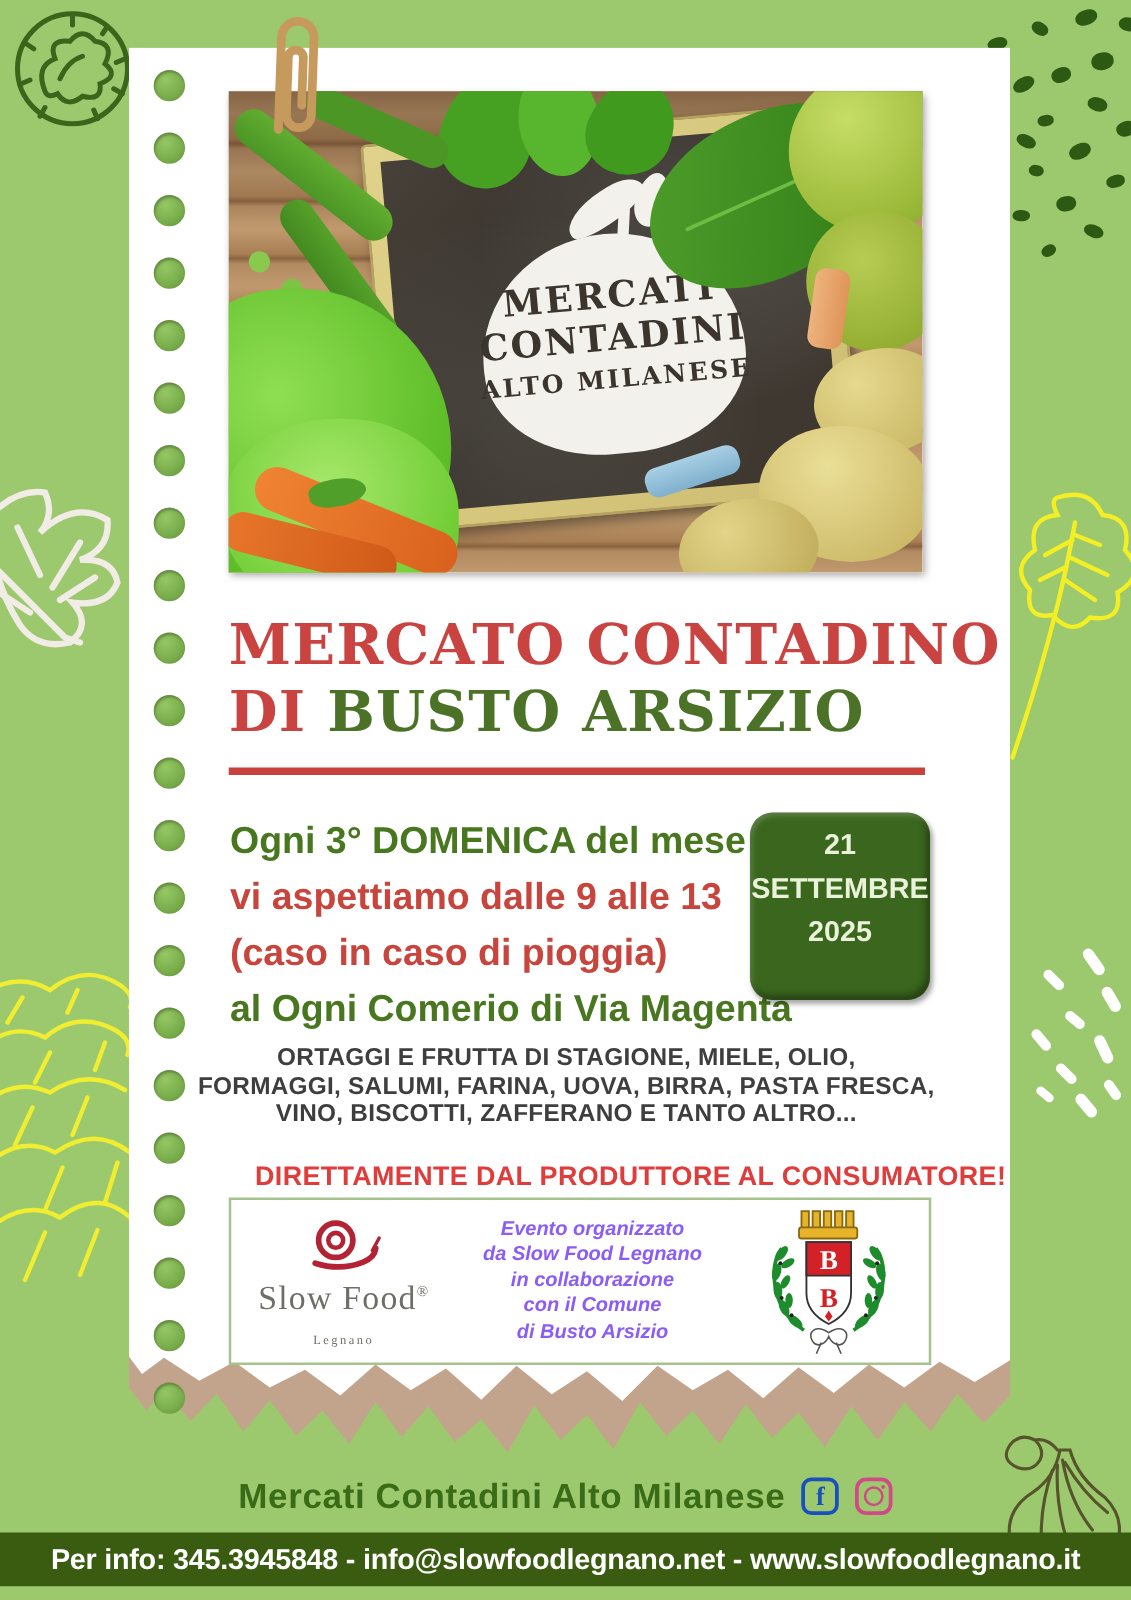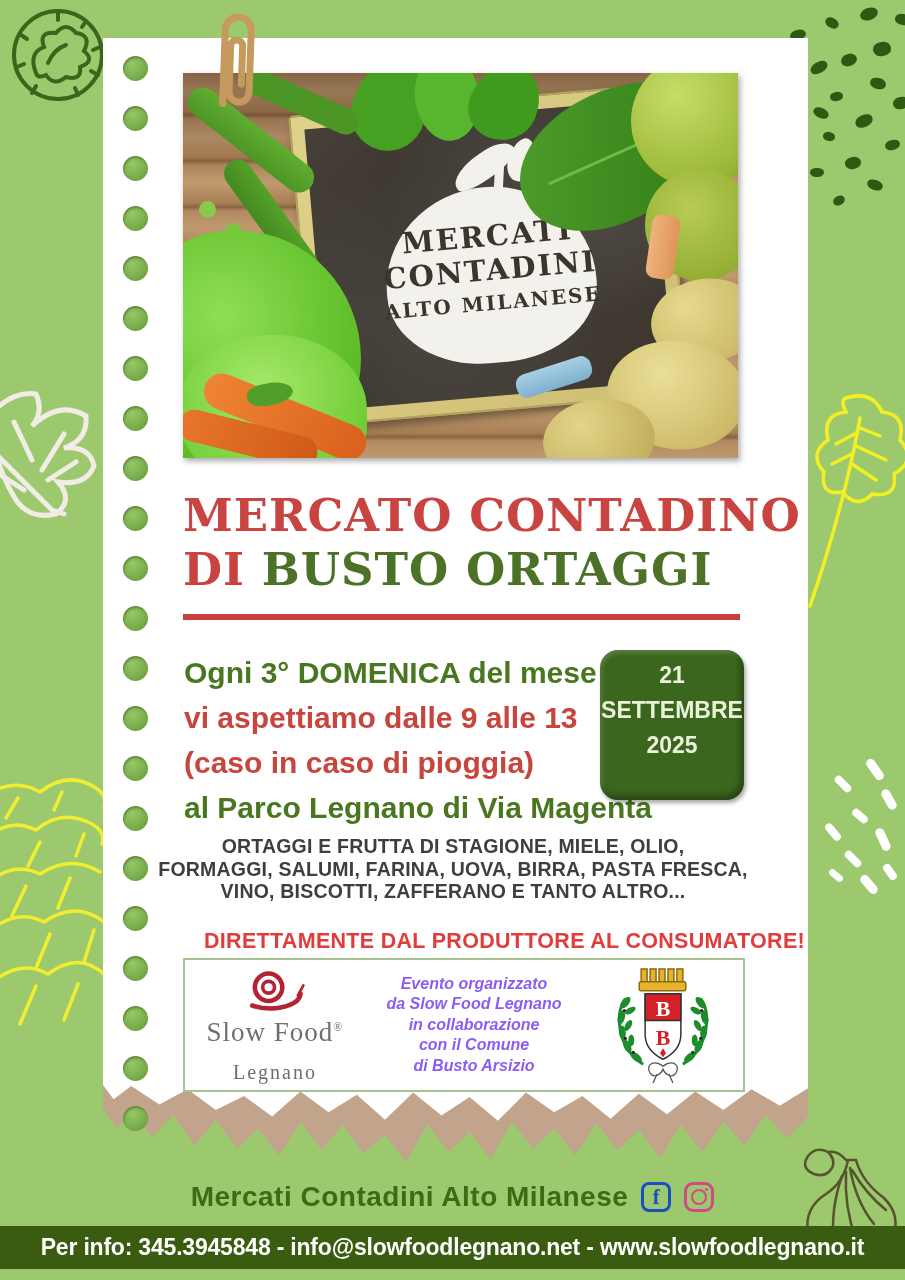--- a/index.html
+++ b/index.html
@@ -59,21 +59,21 @@
     font-weight:bold;font-size:19.5px;line-height:22.5px;color:#3e3e3e;letter-spacing:0.2px;}
   .cta{position:absolute;left:103px;top:929px;width:803px;z-index:6;text-align:center;
     font-weight:bold;font-size:21.5px;color:#e03c3c;letter-spacing:0.3px;}
 
   
   .orgbox{position:absolute;left:183px;top:958px;width:562px;height:134px;border:2px solid #a6c28f;z-index:6;
     display:flex;align-items:center;background:#fff;box-sizing:border-box;}
   .sf{width:180px;text-align:center;}
   .sf-name{font-family:"Liberation Serif",serif;font-size:27px;color:#6f6f68;letter-spacing:1px;}
   .sf-name sup{font-size:12px;}
-  .sf-city{font-family:"Liberation Serif",serif;font-size:20px;color:#6f6f68;letter-spacing:2px;margin-top:13px;}
+  .sf-city{font-family:"Liberation Serif",serif;font-size:10px;color:#6f6f68;letter-spacing:2px;margin-top:13px;}
   .org-text{flex:1;text-align:center;font-style:italic;font-weight:bold;font-size:16px;line-height:20.5px;color:#8b5cf6;}
   .crest-wrap{width:160px;display:flex;justify-content:center;}
 
   
   .brandrow{position:absolute;left:0;top:1181px;width:905px;z-index:6;display:flex;justify-content:center;align-items:center;gap:13px;}
   .brand{font-weight:bold;font-size:28px;color:#3a6c18;letter-spacing:0.5px;}
   .fb{width:30px;height:30px;border:3px solid #1a4fc0;border-radius:8px;display:flex;align-items:center;justify-content:center;
     color:#1a4fc0;font-weight:bold;font-size:21px;font-family:"Liberation Serif",serif;box-sizing:border-box;}
   .ig{width:30px;height:30px;border:3px solid #d14a86;border-radius:9px;position:relative;box-sizing:border-box;}
   .ig-lens{position:absolute;left:50%;top:50%;transform:translate(-50%,-50%);width:12px;height:12px;border:2.5px solid #d14a86;border-radius:50%;}
@@ -235,29 +235,29 @@
     <div class="veg" style="left:64px;top:310px;width:46px;height:22px;background:#4f9f2a;border-radius:40% 60% 50% 50%;transform:rotate(-12deg);"></div>
     <div class="veg" style="left:468px;top:206px;width:108px;height:84px;background:radial-gradient(circle at 35% 30%,#e6d98e,#c9b866 78%);border-radius:50% 50% 48% 52%;transform:rotate(-10deg);"></div>
     <div class="veg" style="left:424px;top:268px;width:138px;height:108px;background:radial-gradient(circle at 38% 32%,#eadf97,#ccb968 78%);border-radius:52% 48% 50% 50%;transform:rotate(8deg);"></div>
     <div class="veg" style="left:360px;top:326px;width:112px;height:82px;background:radial-gradient(circle at 35% 30%,#e2d488,#c4b160 78%);border-radius:50%;transform:rotate(-6deg);"></div>
     <div class="veg" style="left:332px;top:292px;width:78px;height:24px;background:linear-gradient(180deg,#a8cfe4,#7fb0cd);border-radius:10px;transform:rotate(-18deg);"></div>
     <div class="veg" style="left:466px;top:142px;width:28px;height:64px;background:linear-gradient(90deg,#eeb37e,#de9558);border-radius:9px;transform:rotate(8deg);"></div>
   </div>
 
   <div class="title-line red" style="top:489px;z-index:6;">MERCATO CONTADINO</div>
   <div class="title-line" style="top:543px;z-index:6;">
-    <span class="red">DI</span><span> </span><span class="dkgreen">BUSTO ORTAGGI</span>
+    <span class="red">DI</span><span> </span><span class="dkgreen">BUSTO ARSIZIO</span>
   </div>
   <div class="rule"></div>
 
   <div class="sched">
     <div class="sg">Ogni 3° DOMENICA del mese</div>
     <div class="sr">vi aspettiamo dalle 9 alle 13</div>
     <div class="sr">(caso in caso di pioggia)</div>
-    <div class="sg">al Parco Legnano di Via Magenta</div>
+    <div class="sg">al Ogni Comerio di Via Magenta</div>
   </div>
 
   <div class="badge">
     <div>21</div>
     <div>SETTEMBRE</div>
     <div>2025</div>
   </div>
 
   <div class="products">
     <div>ORTAGGI E FRUTTA DI STAGIONE, MIELE, OLIO,</div>

